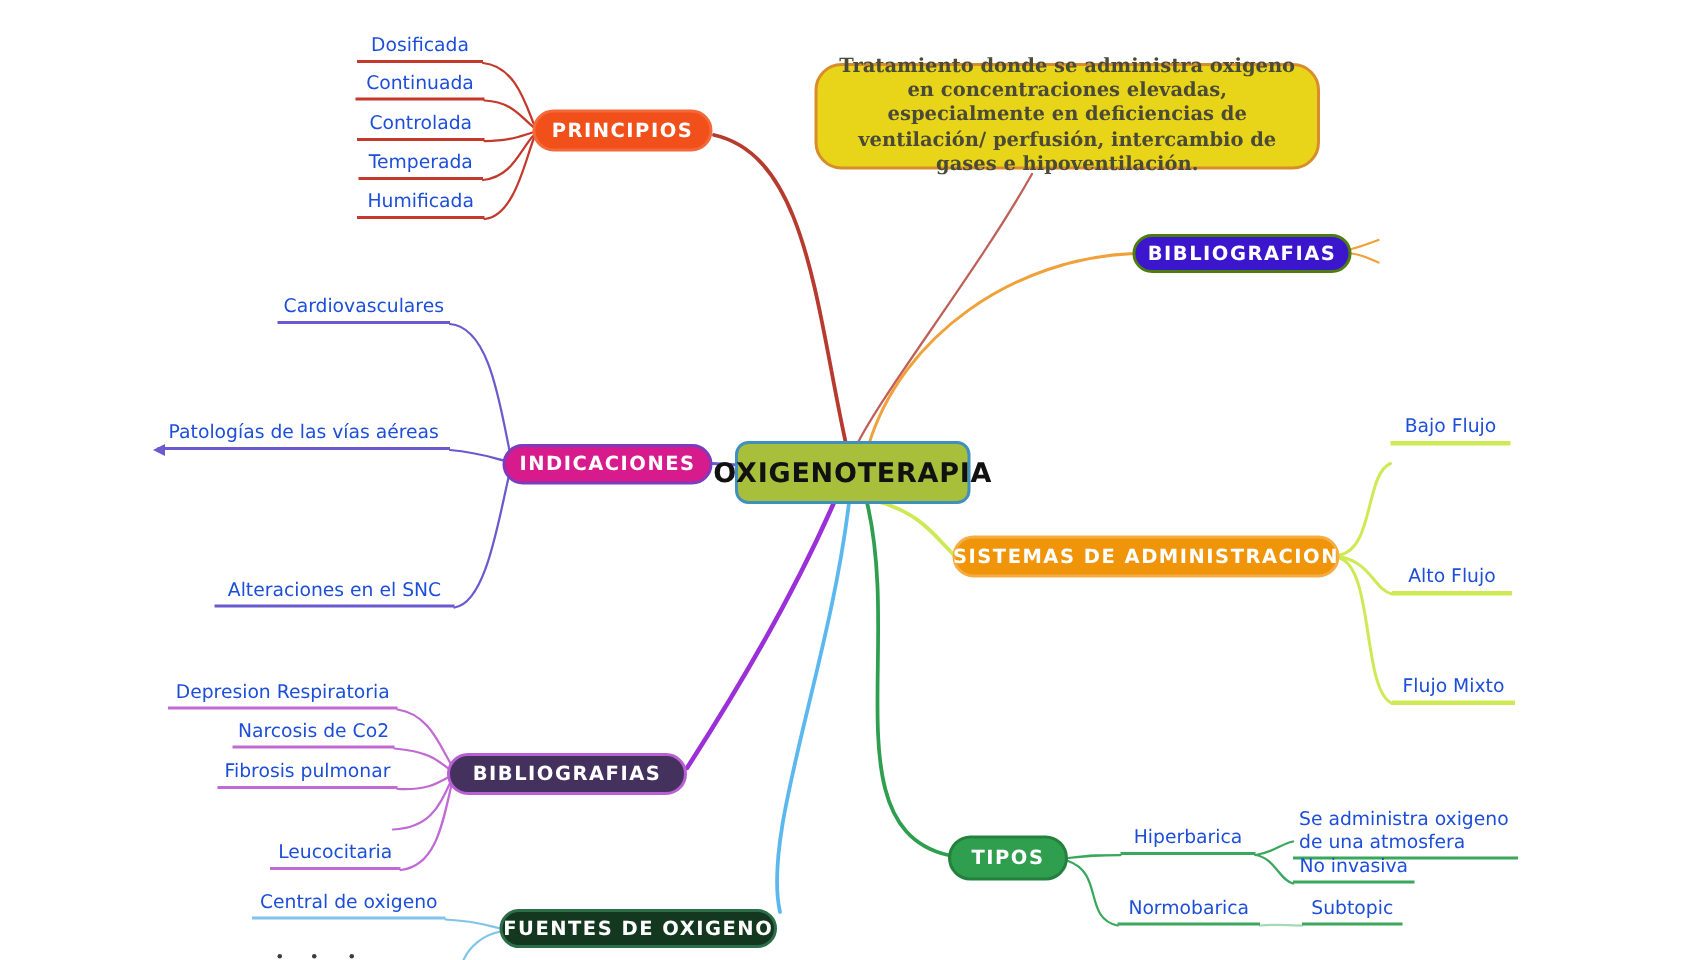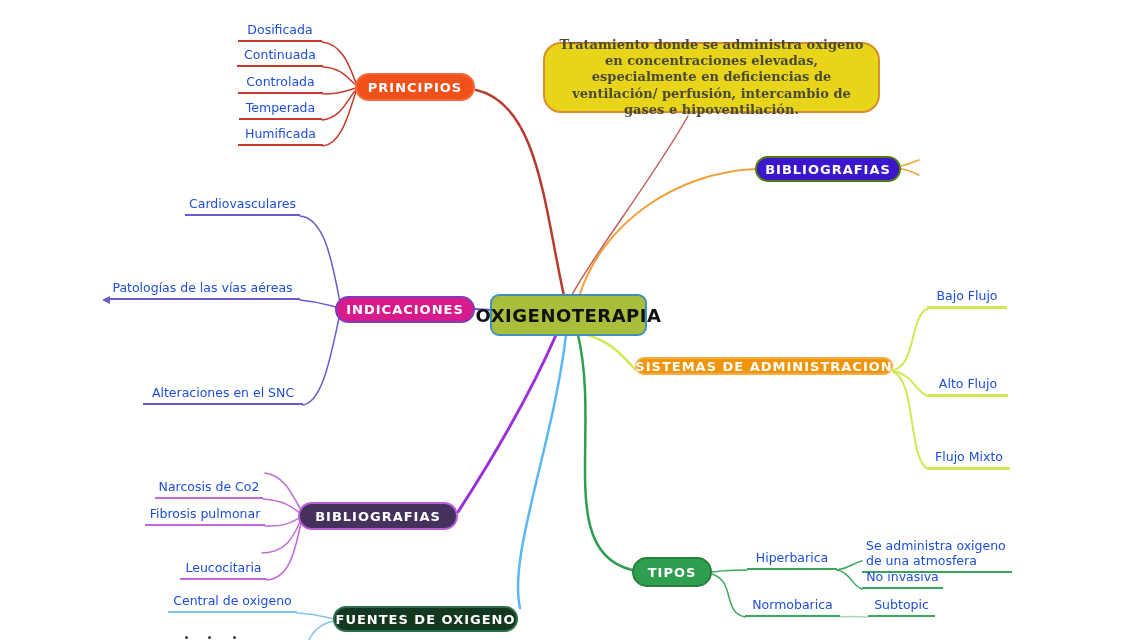--- a/index.html
+++ b/index.html
@@ -109,26 +109,27 @@
   <div class="topic n-bibliografias" style="left:755px;top:156px;width:146px;height:26px;">BIBLIOGRAFIAS</div>
 
   <div class="topic n-indicaciones" style="left:335px;top:296px;width:140px;height:27px;">INDICACIONES</div>
   <div class="item u-violet" style="left:185px;top:196px;width:115px;height:20px;">Cardiovasculares</div>
   <div class="item u-violet" style="left:143px;top:385px;width:160px;height:20px;">Alteraciones en el SNC</div>
   <div class="item u-violet" style="left:105px;top:280px;width:195px;height:20px;">
     <span class="arrowhead"></span>
     <span>Patologías de las vías aéreas</span>
   </div>
 
-  <div class="topic n-sistemas" style="left:635px;top:357px;width:258px;height:18px;text-align:right;">SISTEMAS DE ADMINISTRACION</div>
-  <div class="item u-lime" style="left:927px;top:288px;width:80px;height:21px;">Bajo Flujo</div>
+  <div class="topic n-sistemas" style="left:635px;top:357px;width:258px;height:28px;text-align:right;">SISTEMAS DE ADMINISTRACION</div>
+  <div class="item u-lime" style="left:927px;top:276px;width:80px;height:21px;">Bajo Flujo</div>
   <div class="item u-lime" style="left:928px;top:376px;width:80px;height:21px;">Alto Flujo</div>
   <div class="item u-lime" style="left:928px;top:449px;width:82px;height:21px;">Flujo Mixto</div>
 
   <div class="topic n-complicaciones" style="left:298px;top:502px;width:160px;height:28px;">BIBLIOGRAFIAS</div>
+  <div class="item u-orchid" style="left:112px;top:453px;width:153px;height:20px;">Depresion Respiratoria</div>
   <div class="item u-orchid" style="left:155px;top:479px;width:108px;height:20px;">Narcosis de Co2</div>
   <div class="item u-orchid" style="left:145px;top:506px;width:120px;height:20px;">Fibrosis pulmonar</div>
   <div class="item u-orchid" style="left:180px;top:560px;width:87px;height:20px;">Leucocitaria</div>
 
   <div class="topic n-fuentes" style="left:333px;top:606px;width:185px;height:26px;">FUENTES DE OXIGENO</div>
   <div class="item u-sky" style="left:168px;top:593px;width:129px;height:20px;">Central de oxigeno</div>
 
   <span class="dot" style="left:185px;top:636px;"></span>
   <span class="dot" style="left:208px;top:636px;"></span>
   <span class="dot" style="left:233px;top:636px;"></span>

